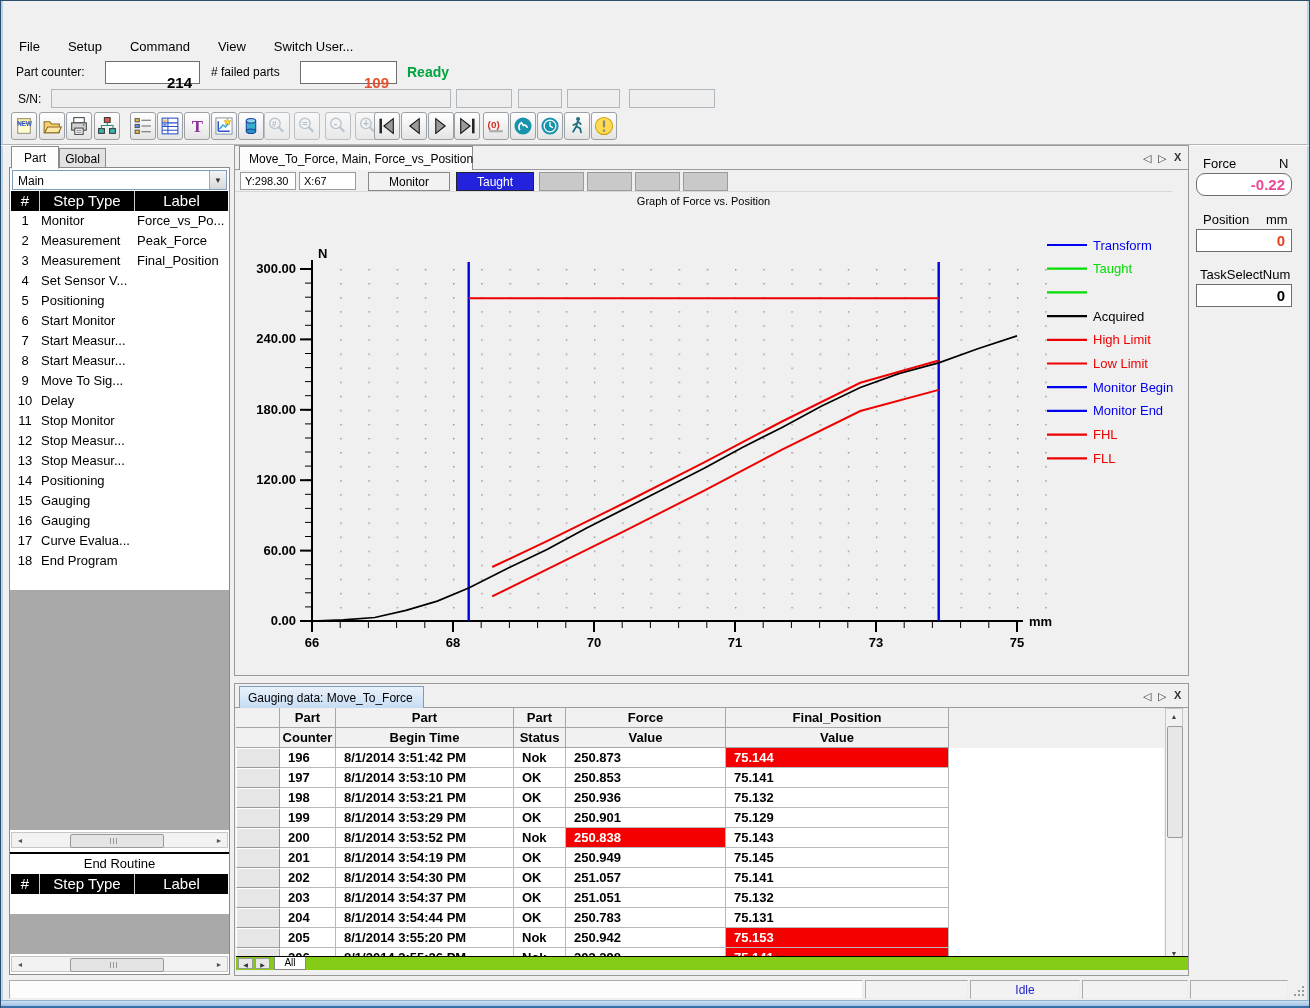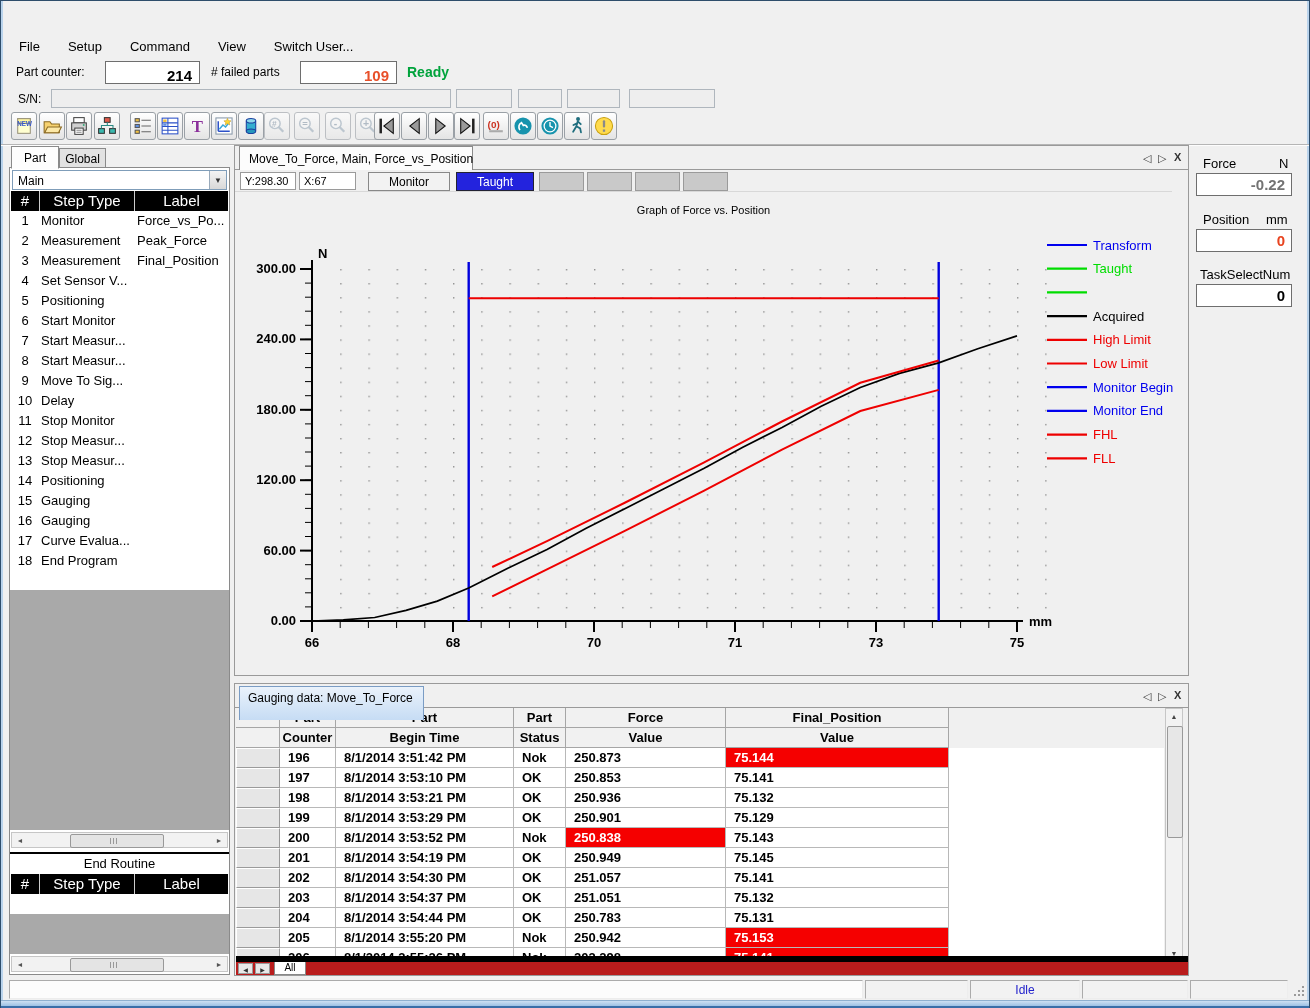--- a/index.html
+++ b/index.html
@@ -20,21 +20,21 @@
   .wb.max::after{content:"";position:absolute;left:9px;top:5px;width:9px;height:7px;border:2px solid #39495c}
   .wb.close{width:37px;background:linear-gradient(#eda38c,#cf4a30 55%,#a83722);border-color:#7e2c1b}
   .wb.close::before,.wb.close::after{content:"";position:absolute;left:12px;top:3px;width:3px;height:13px;background:#fff;border-radius:1px}
   .wb.close::before{transform:translateX(4px) rotate(45deg)}
   .wb.close::after{transform:translateX(4px) rotate(-45deg)}
   
   .menubar{position:absolute;top:33px;left:4px;height:24px}
   .menu-item{display:inline-block;padding:5px 14px 0 14px;font-size:13px;height:19px}
   .lab{position:absolute;font-size:12px}
   .cbox{position:absolute;background:#fff;border:1px solid #6e6e6e;height:23px;box-sizing:border-box;
-        font-size:15px;font-weight:bold;text-align:right;padding:5px 7px 0 0}
+        font-size:15px;font-weight:bold;text-align:right;padding:12px 7px 0 0}
   .snbox{position:absolute;top:88px;height:19px;background:#eeeeee;border:1px solid #afb6bd;box-sizing:border-box}
   .tbline{position:absolute;left:0;right:0;top:143px;height:1px;background:#b5b5b5}
   .tbline2{position:absolute;left:0;right:0;top:144px;height:1px;background:#fdfdfd}
   
   .tbtn{position:absolute;top:0;width:26px;height:28px;border:1px solid #9aa0a6;border-radius:3px;
         background:linear-gradient(#ffffff,#e4e4e4);padding:2px 1px;box-sizing:border-box}
   .tbtn.dim{opacity:.6}
   
   .ltab{position:absolute;font-size:12px;text-align:center;box-sizing:border-box;border:1px solid #8a8a8a}
   .lbody{position:absolute;left:8px;top:166px;width:221px;height:808px;border:1px solid #8a8a8a;
@@ -62,39 +62,39 @@
   .ptab{position:absolute;font-size:12px;background:#fcfcfc;border:1px solid #8a8a8a;border-bottom:none;
         box-sizing:border-box;padding:5px 0 0 9px;white-space:nowrap}
   .tabline{position:absolute;left:0;right:0;height:1px;background:#9a9a9a}
   .pnav{position:absolute;font-size:11px;color:#333}
   .rbox{position:absolute;height:18px;background:#fff;border:1px solid #9a9a9a;font-size:11px;
         box-sizing:border-box;padding:2px 0 0 4px}
   .gbtn{position:absolute;height:19px;border:1px solid #888;background:#f2f2f2;font-size:12px;text-align:center;
         box-sizing:border-box;padding-top:2px}
   .gbtn.sel{color:#fff;border-color:#223}
   .gblank{position:absolute;height:19px;background:#c9c9c9;border:1px solid #9a9a9a;box-sizing:border-box}
-  .gtitle{position:absolute;left:0;right:16px;text-align:center;font-size:11px;border-top:1px solid #d8d8d8;padding-top:12px}
+  .gtitle{position:absolute;left:0;right:16px;text-align:center;font-size:11px;border-top:1px solid #d8d8d8;padding-top:3px}
   
   .gpanel{position:absolute;left:233px;top:682px;width:955px;height:293px;background:#f0f0f0;
           border:1px solid #9a9a9a;box-sizing:border-box;overflow:hidden}
-  .gtab{position:absolute;left:4px;top:2px;height:34px;font-size:12px;box-sizing:border-box;padding:4px 10px 3px 8px;
+  .gtab{position:absolute;left:4px;top:2px;height:22px;font-size:12px;box-sizing:border-box;padding:4px 10px 3px 8px;
         background:linear-gradient(#eaf2fb,#c6dcf4);border:1px solid #7a9cc4;border-bottom:none;white-space:nowrap}
   .gtable{position:absolute;left:1px;top:24px;width:928px;height:255px;overflow:hidden;background:#fff}
   .grow{display:flex;height:20px;background:#fff}
   .gcell{box-sizing:border-box;border-right:1px solid #b8b8b8;border-bottom:1px solid #b8b8b8;
          font-size:13px;font-weight:bold;padding:2px 0 0 8px;overflow:hidden;white-space:nowrap}
   .ghdr .gcell{background:#f1f1f1;border-color:#a6a6a6;text-align:center;padding-left:0}
   .grhd{background:#e6e6e6;border:1px solid #fff;border-right:1px solid #9a9a9a;border-bottom:1px solid #9a9a9a;box-sizing:border-box}
   .gfill{flex:1;background:#fff}
   .ghdr .gfill{background:#f0f0f0}
   .redcell{background:#f50000;color:#fff}
   .vscroll{position:absolute;left:930px;top:24px;width:18px;height:255px;background:#f2f2f2;border:1px solid #c6c6c6;box-sizing:border-box}
   .vs-arrow{position:absolute;left:1px;width:14px;height:14px;font-size:7px;color:#444;text-align:center;padding-top:3px;box-sizing:border-box}
   .vs-thumb{position:absolute;left:1px;top:17px;width:14px;height:110px;background:#e7e7e7;border:1px solid #999;border-radius:2px}
-  .sheetrow{position:absolute;left:1px;top:272px;width:952px;height:13px;background:#b91c1c;border-top:6px solid #000000}
+  .sheetrow{position:absolute;left:1px;top:272px;width:952px;height:13px;background:#84cc16;border-top:1px solid #000000}
   .sheet-arrow{position:absolute;top:1px;width:15px;height:11px;border:1px solid #999;background:#e8e8e8;
                font-size:6px;text-align:center;padding-top:2px;box-sizing:border-box;color:#333}
   .sheet-tab{position:absolute;left:38px;top:0;width:30px;height:12px;background:#fff;border:1px solid #888;
              border-top:none;font-size:10px;text-align:center}
   
   .rpl{position:absolute;font-size:13px}
   .rpbox{position:absolute;left:1195px;width:96px;height:23px;background:#fff;border:1px solid #6e6e6e;
          box-sizing:border-box;font-size:15px;font-weight:bold;text-align:right;padding:2px 6px 0 0}
   
   .seg{position:absolute;top:979px;height:19px;box-sizing:border-box;background:#f2f2f2;
@@ -492,21 +492,21 @@
         <text x="858" y="207.4" font-size="13" fill="#0000ee">Monitor End</text>
         <line x1="812" y1="226.6" x2="852" y2="226.6" stroke="#ee0000" stroke-width="2.2"></line>
         <text x="858" y="231.1" font-size="13" fill="#ee0000">FHL</text>
         <line x1="812" y1="250.3" x2="852" y2="250.3" stroke="#ee0000" stroke-width="2.2"></line>
         <text x="858" y="254.8" font-size="13" fill="#ee0000">FLL</text>
       </svg>
   </div>
 
   <span class="rpl" style="left:1202px;top:155px">Force</span>
   <span class="rpl" style="left:1278px;top:155px">N</span>
-  <span class="rpbox" id="forceval" style="top: 172px; color: #737373;">-0.22</span>
+  <span class="rpbox" id="forceval" style="top: 172px; color: #ec4899; border-radius: 9px;">-0.22</span>
   <span class="rpl" style="left:1202px;top:211px">Position</span>
   <span class="rpl" style="left:1265px;top:211px">mm</span>
   <span class="rpbox" id="posval" style="top: 228px; color: rgb(232, 67, 31);">0</span>
   <span class="rpl" style="left:1199px;top:266px">TaskSelectNum</span>
   <span class="rpbox" id="taskval" style="top: 283px; color: rgb(0, 0, 0);">0</span>
 
   <div class="gpanel">
     <div class="tabline" style="top:23px"></div>
     <span class="gtab" style="z-index:2">Gauging data:  Move_To_Force</span>
     <span class="pnav" style="left:908px;top:6px">◁</span>

